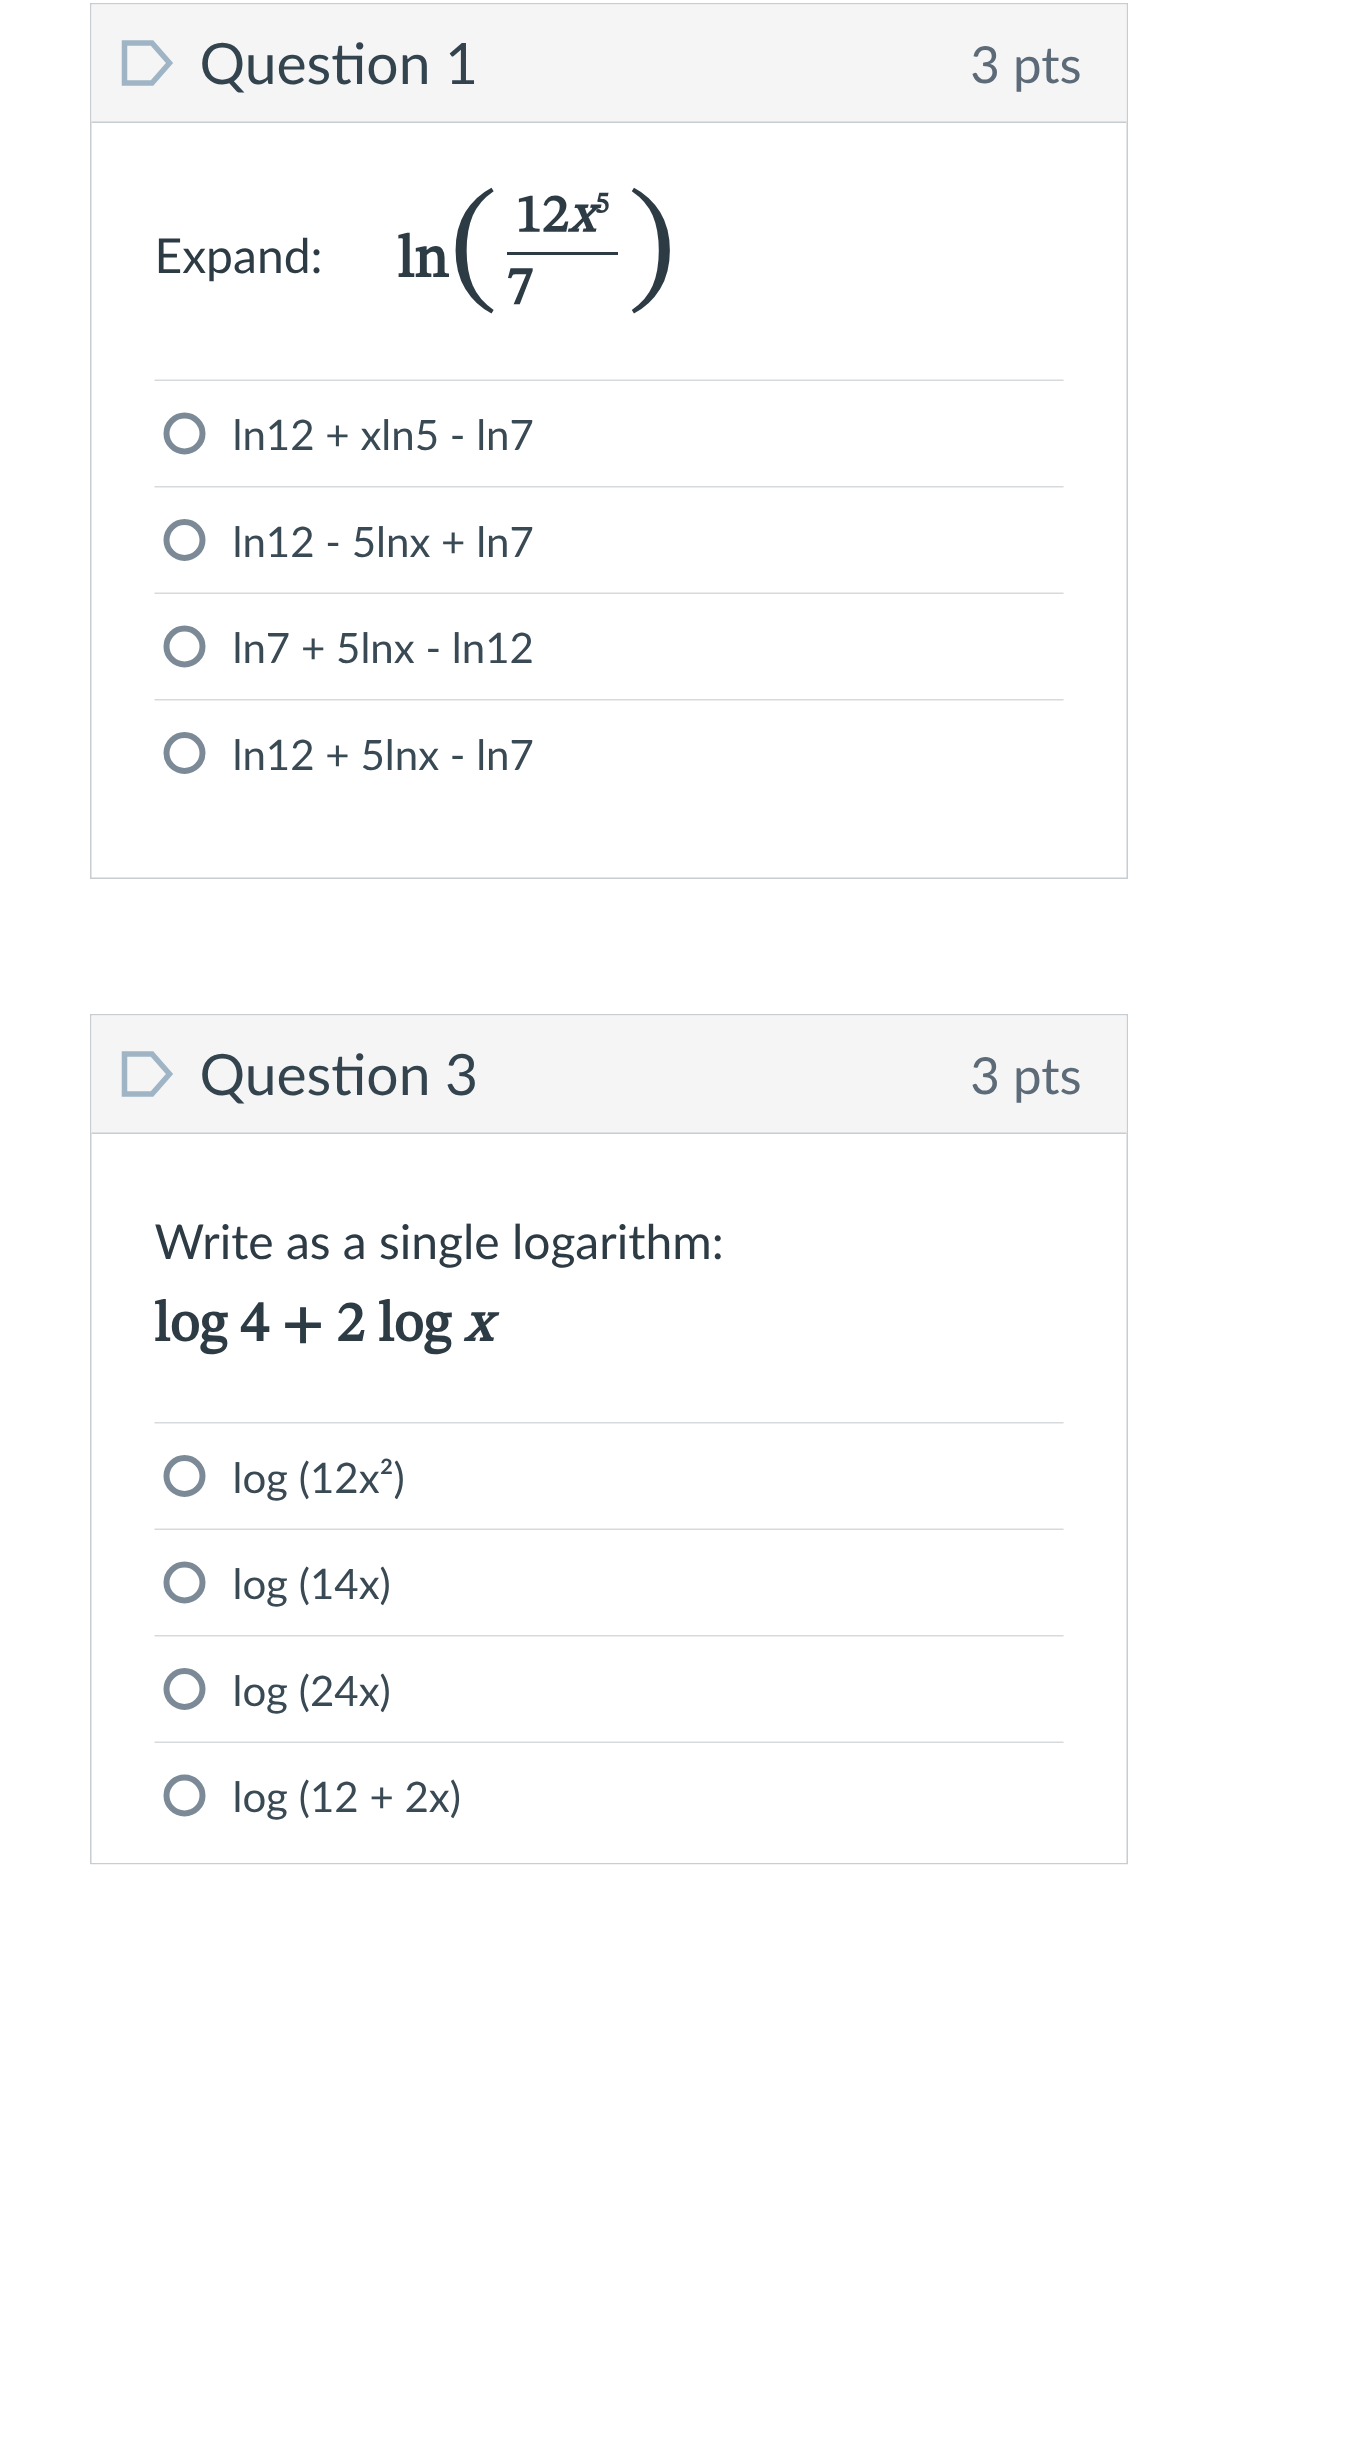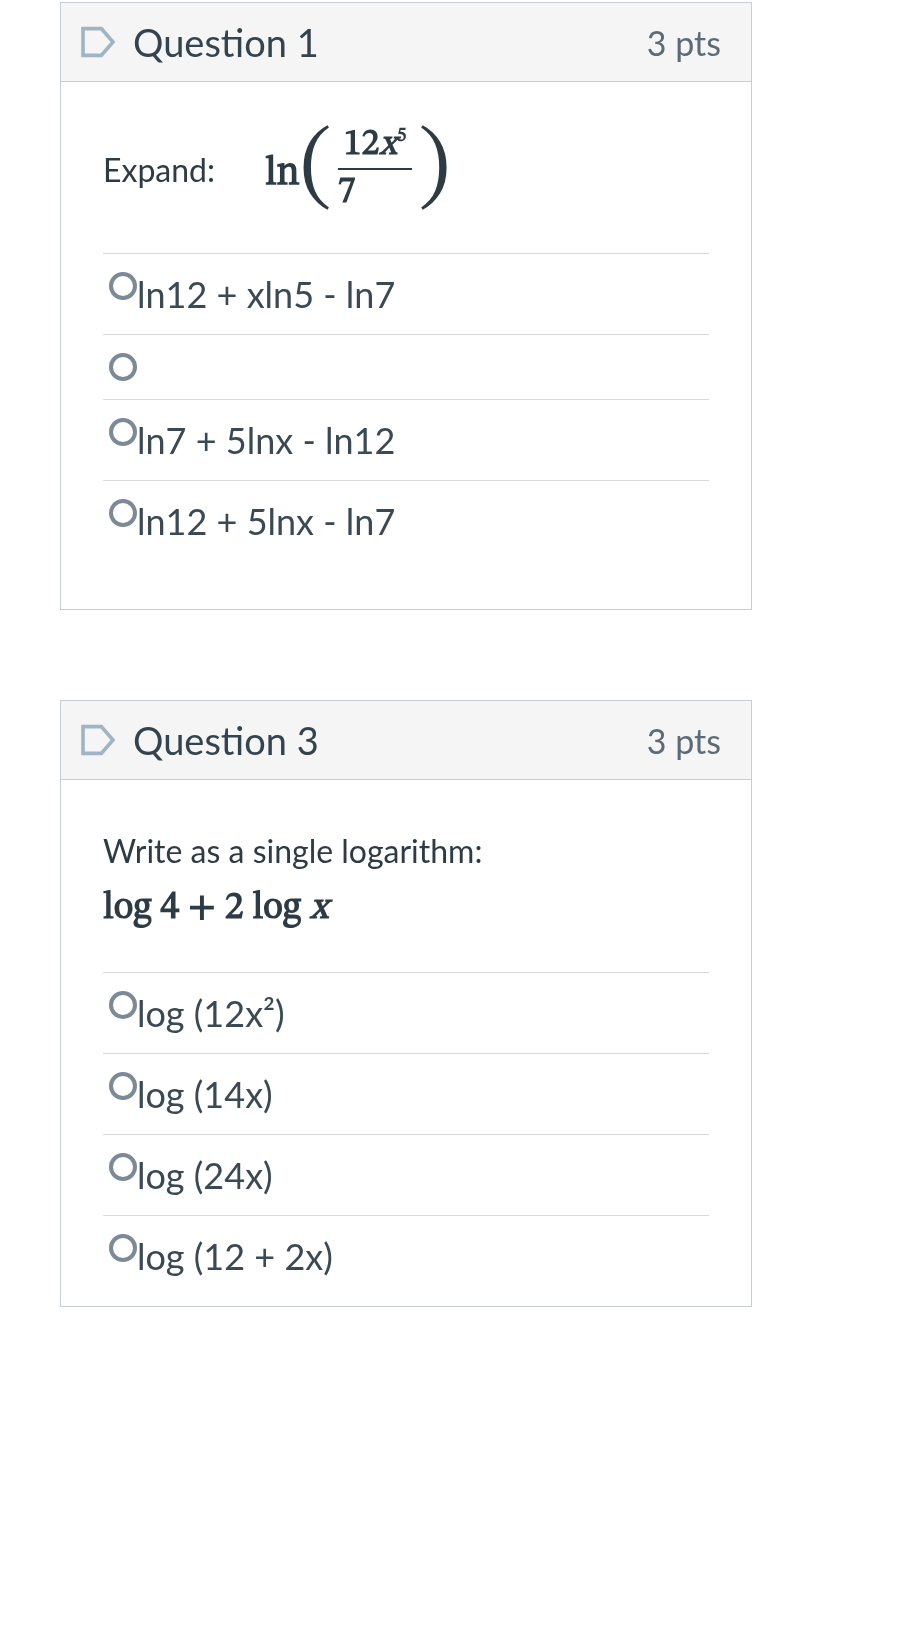--- a/index.html
+++ b/index.html
@@ -69,24 +69,25 @@
     white-space: nowrap;
   }
   .math-bold {
     font-weight: 700;
   }
   .options {
     border-top: 1px solid #d6dadd;
   }
   .option {
     display: flex;
-    align-items: flex-start;
+    align-items: center;
+    gap: 18px;
     padding: 18px 6px;
     border-bottom: 1px solid #d6dadd;
-    font-size: 36px;
+    font-size: 28px;
     color: #3a4a55;
     cursor: pointer;
   }
   .option:last-child {
     border-bottom: none;
   }
   .radio {
     width: 28px;
     height: 28px;
     min-width: 28px;
@@ -168,20 +169,21 @@
           <span class="big-paren">)</span>
         </span>
       </div>
       <div class="options">
         <label class="option">
           <span class="radio"></span>
           <span>ln12 + xln5 - ln7</span>
         </label>
         <label class="option">
           <span class="radio"></span>
+          <span>ln12 - 5lnx + ln7</span>
         </label>
         <label class="option">
           <span class="radio"></span>
           <span>ln7 + 5lnx - ln12</span>
         </label>
         <label class="option">
           <span class="radio"></span>
           <span>ln12 + 5lnx - ln7</span>
         </label>
       </div>

